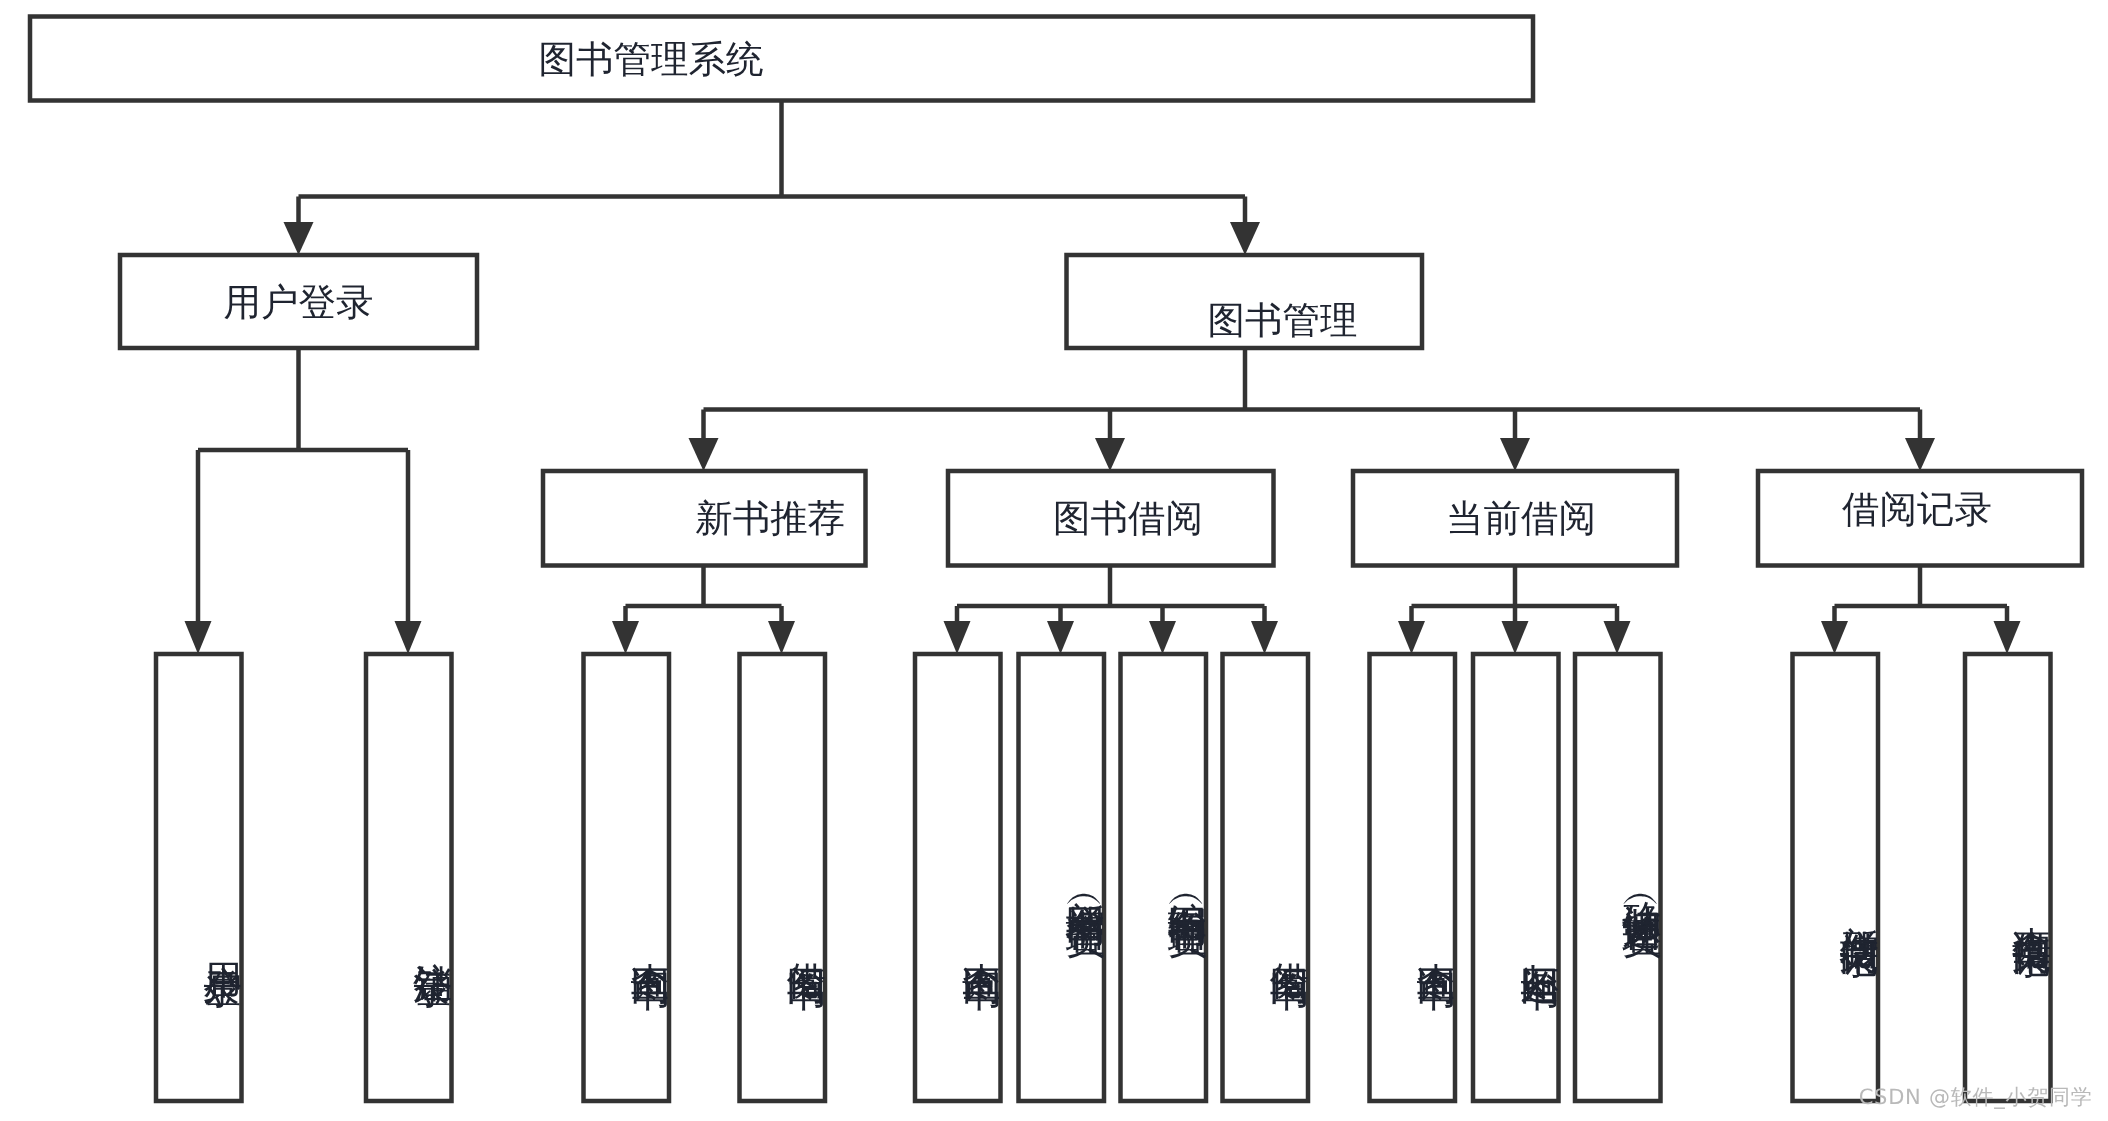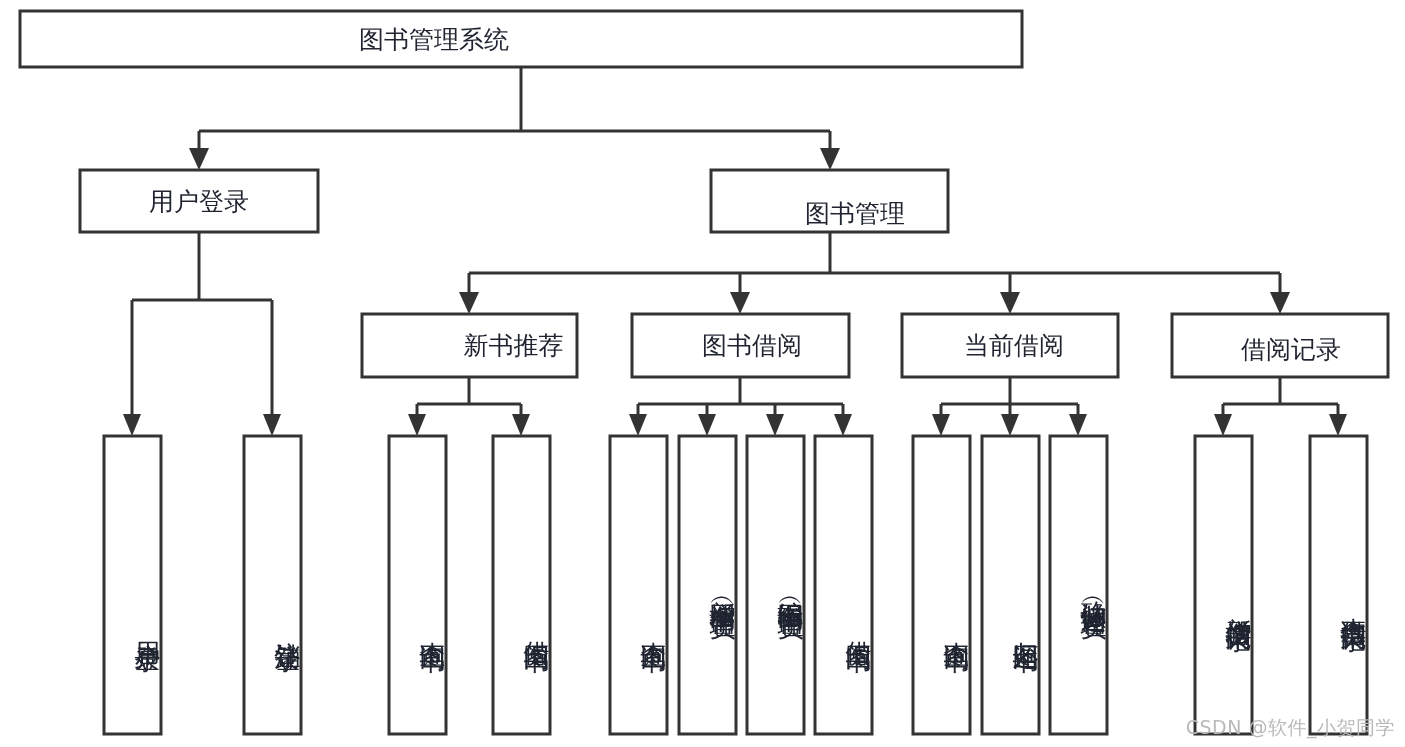--- a/index.html
+++ b/index.html
@@ -27,21 +27,21 @@
     text-orientation:upright;
     font-size:26px;
     letter-spacing:2px;
     line-height:1;
     padding-top:4px;
     align-items:flex-start;
   }
   .watermark{
     position:absolute;
     right:10px;bottom:6px;
-    font-size:19px;
+    font-size:14px;
     color:#b9b9b9;
     font-family:"DejaVu Sans","Liberation Sans",sans-serif;
     letter-spacing:0.5px;
     white-space:nowrap;
   }
 </style>
 </head>
 <body>
 
 <div id="diagram-root">
@@ -152,21 +152,21 @@
   </svg>
 
   <div class="node-label h-label" style="left:20px;top:11px;width:810px;height:56px;padding-left:18px;">图书管理系统</div>
 
   <div class="node-label h-label" style="left:80px;top:170px;width:238px;height:62px;">用户登录</div>
   <div class="node-label h-label" style="left:715px;top:170px;width:280px;height:62px;margin-top:12px;">图书管理</div>
 
   <div class="node-label h-label" style="left:362px;top:314px;width:215px;height:63px;margin-left:44px;">新书推荐</div>
   <div class="node-label h-label" style="left:632px;top:314px;width:240px;height:63px;">图书借阅</div>
   <div class="node-label h-label" style="left:902px;top:314px;width:224px;height:63px;">当前借阅</div>
-  <div class="node-label h-label" style="left:1172px;top:318px;width:212px;height:63px;margin-left:13px;">借阅记录</div>
+  <div class="node-label h-label" style="left:1172px;top:308px;width:212px;height:63px;">借阅记录</div>
 
   <div class="node-label v-label" style="left:104px;top:512px;width:57px;height:222px;">用户登录</div>
   <div class="node-label v-label" style="left:244px;top:512px;width:57px;height:222px;">注销登录</div>
 
   <div class="node-label v-label" style="left:389px;top:512px;width:57px;height:222px;">查询图书</div>
   <div class="node-label v-label" style="left:493px;top:512px;width:57px;height:222px;">借阅图书</div>
 
   <div class="node-label v-label" style="left:610px;top:512px;width:57px;height:222px;">查询图书</div>
   <div class="node-label v-label" style="left:679px;top:440px;width:57px;height:294px;">新增图书（管理员）</div>
   <div class="node-label v-label" style="left:747px;top:440px;width:57px;height:294px;">编辑图书（管理员）</div>

